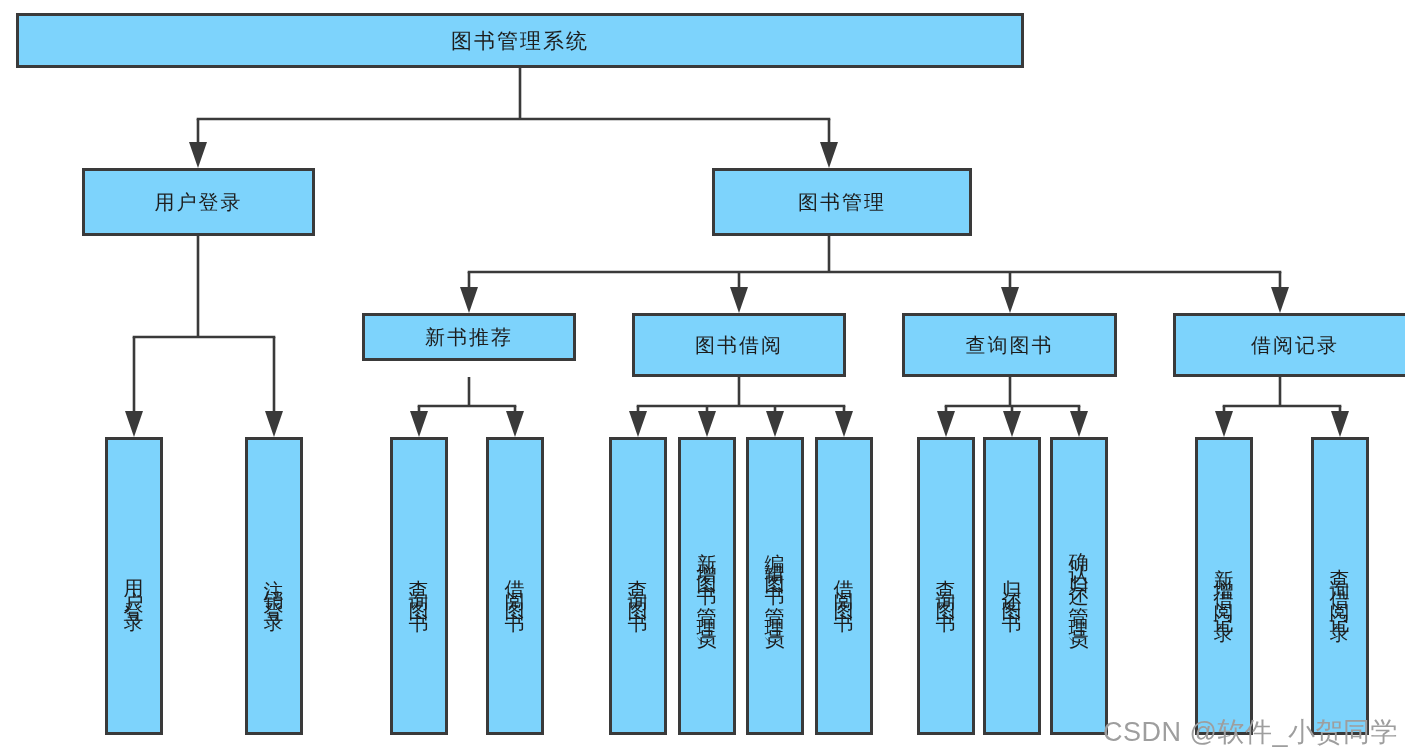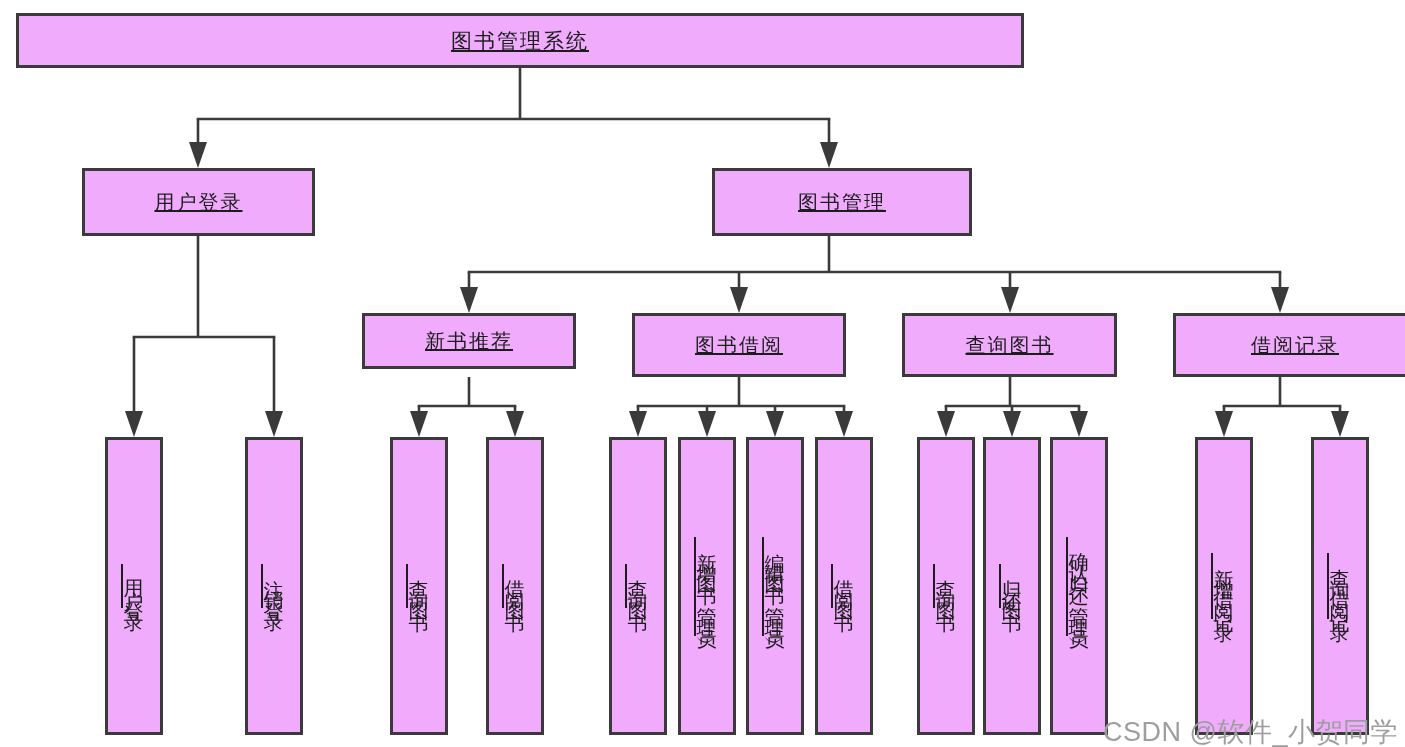--- a/index.html
+++ b/index.html
@@ -30,29 +30,28 @@
   svg.connectors line {
     stroke: var(--line);
     stroke-width: 2.6;
   }
   svg.connectors polygon.arrowhead {
     fill: var(--line);
     stroke: none;
   }
   .box {
     position: absolute;
-    background: #f0abfc;
+    background: #7dd3fc;
     border: 3px solid var(--line);
     display: flex;
     align-items: center;
     justify-content: center;
     color: var(--text);
     text-align: left;
     z-index: 2;
-    text-decoration: underline;
   }
   .box.h {
     font-size: 20px;
     letter-spacing: 2px;
     white-space: nowrap;
   }
   .box.root {
     font-size: 21px;
   }
   .box.v {
@@ -132,21 +131,21 @@
       <polygon class="arrowhead" points="1215,411 1233,411 1224,437"></polygon>
       <line x1="1340" y1="406" x2="1340" y2="417"></line>
       <polygon class="arrowhead" points="1331,411 1349,411 1340,437"></polygon>
     </svg>
 
   <div class="box h root" style="left:16px; top:13px; width:1008px; height:55px">图书管理系统</div>
 
   <div class="box h" style="left:82px; top:168px; width:233px; height:68px">用户登录</div>
   <div class="box h" style="left:712px; top:168px; width:260px; height:68px">图书管理</div>
 
-  <div class="box h" style="left:362px; top:313px; width:214px; height:56px">新书推荐</div>
+  <div class="box h" style="left:362px; top:313px; width:214px; height:48px">新书推荐</div>
   <div class="box h" style="left:632px; top:313px; width:214px; height:64px">图书借阅</div>
   <div class="box h" style="left:902px; top:313px; width:215px; height:64px">查询图书</div>
   <div class="box h" style="left:1173px; top:313px; width:244px; height:64px">借阅记录</div>
 
   <div class="box v" style="left:105px; top:437px; width:58px; height:298px">用户登录</div>
   <div class="box v" style="left:245px; top:437px; width:58px; height:298px">注销登录</div>
 
   <div class="box v" style="left:390px; top:437px; width:58px; height:298px">查询图书</div>
   <div class="box v" style="left:486px; top:437px; width:58px; height:298px">借阅图书</div>
 

